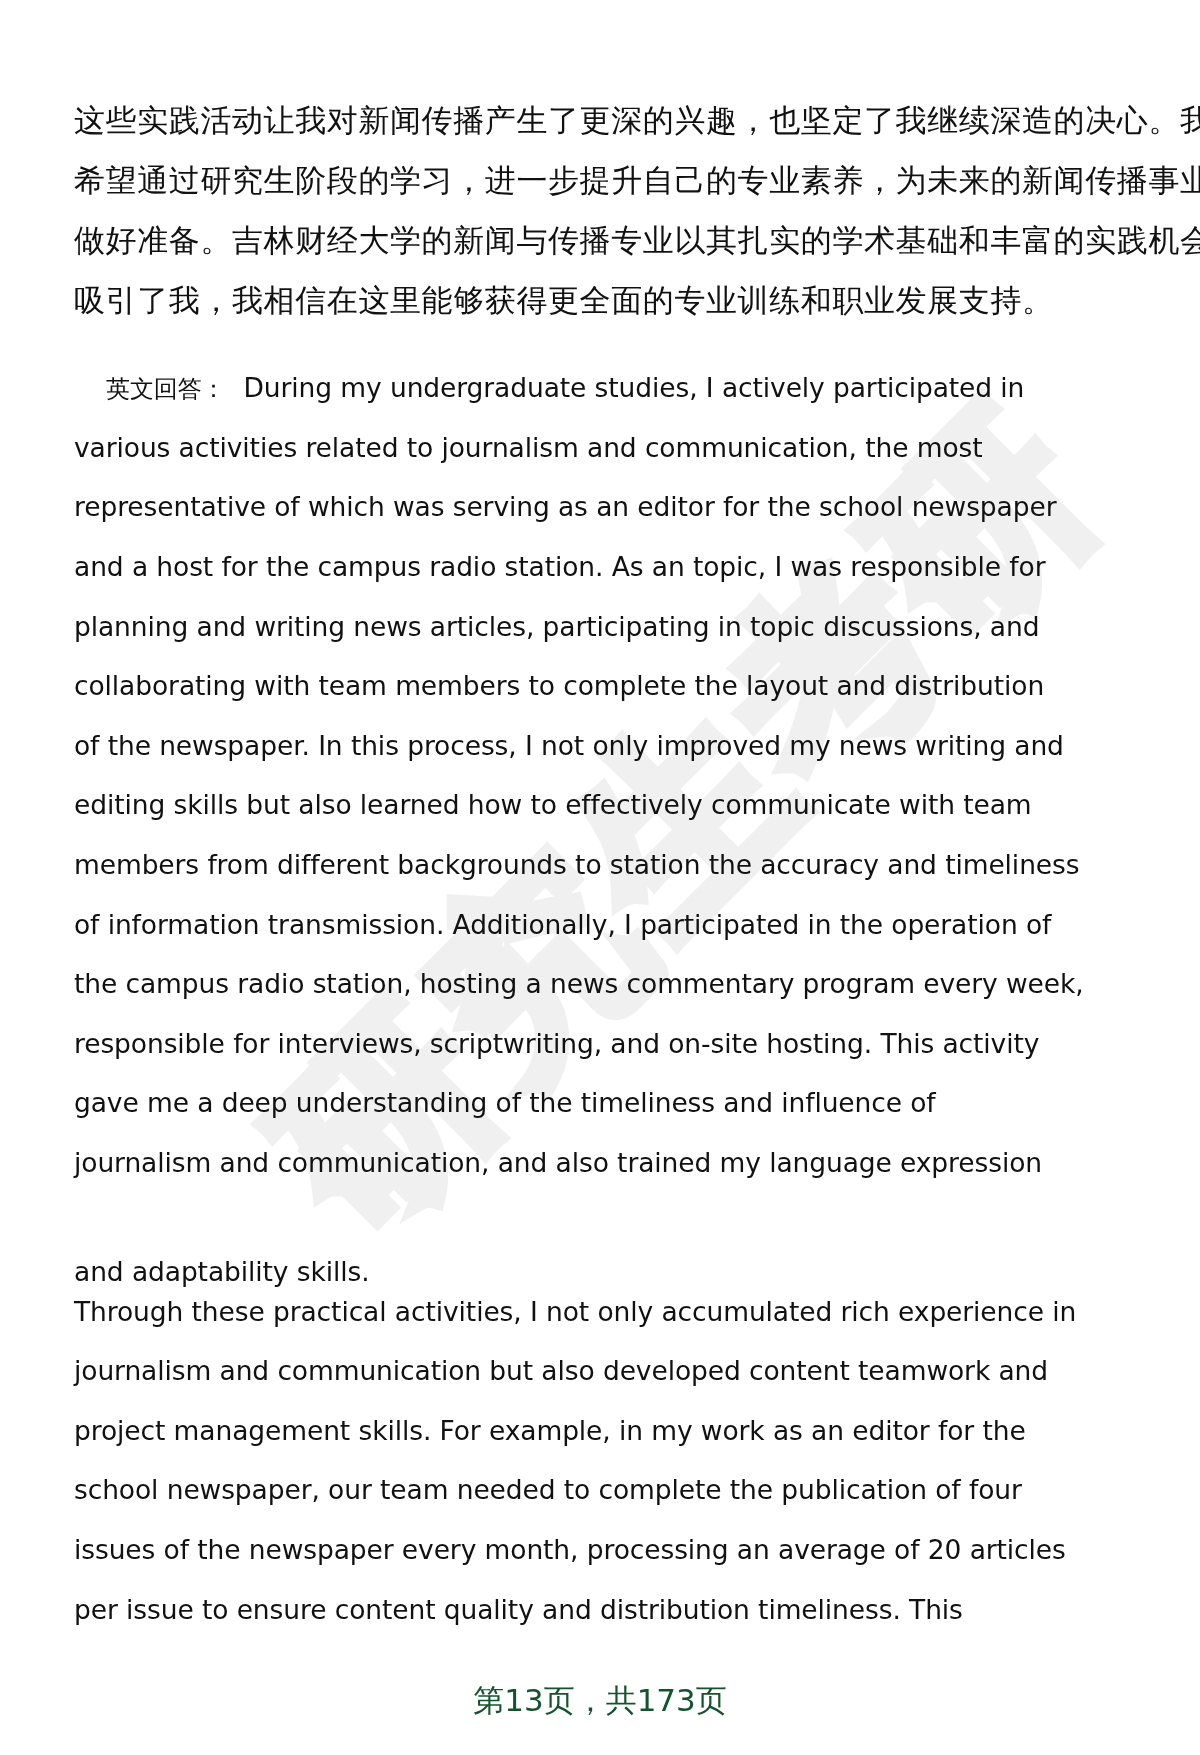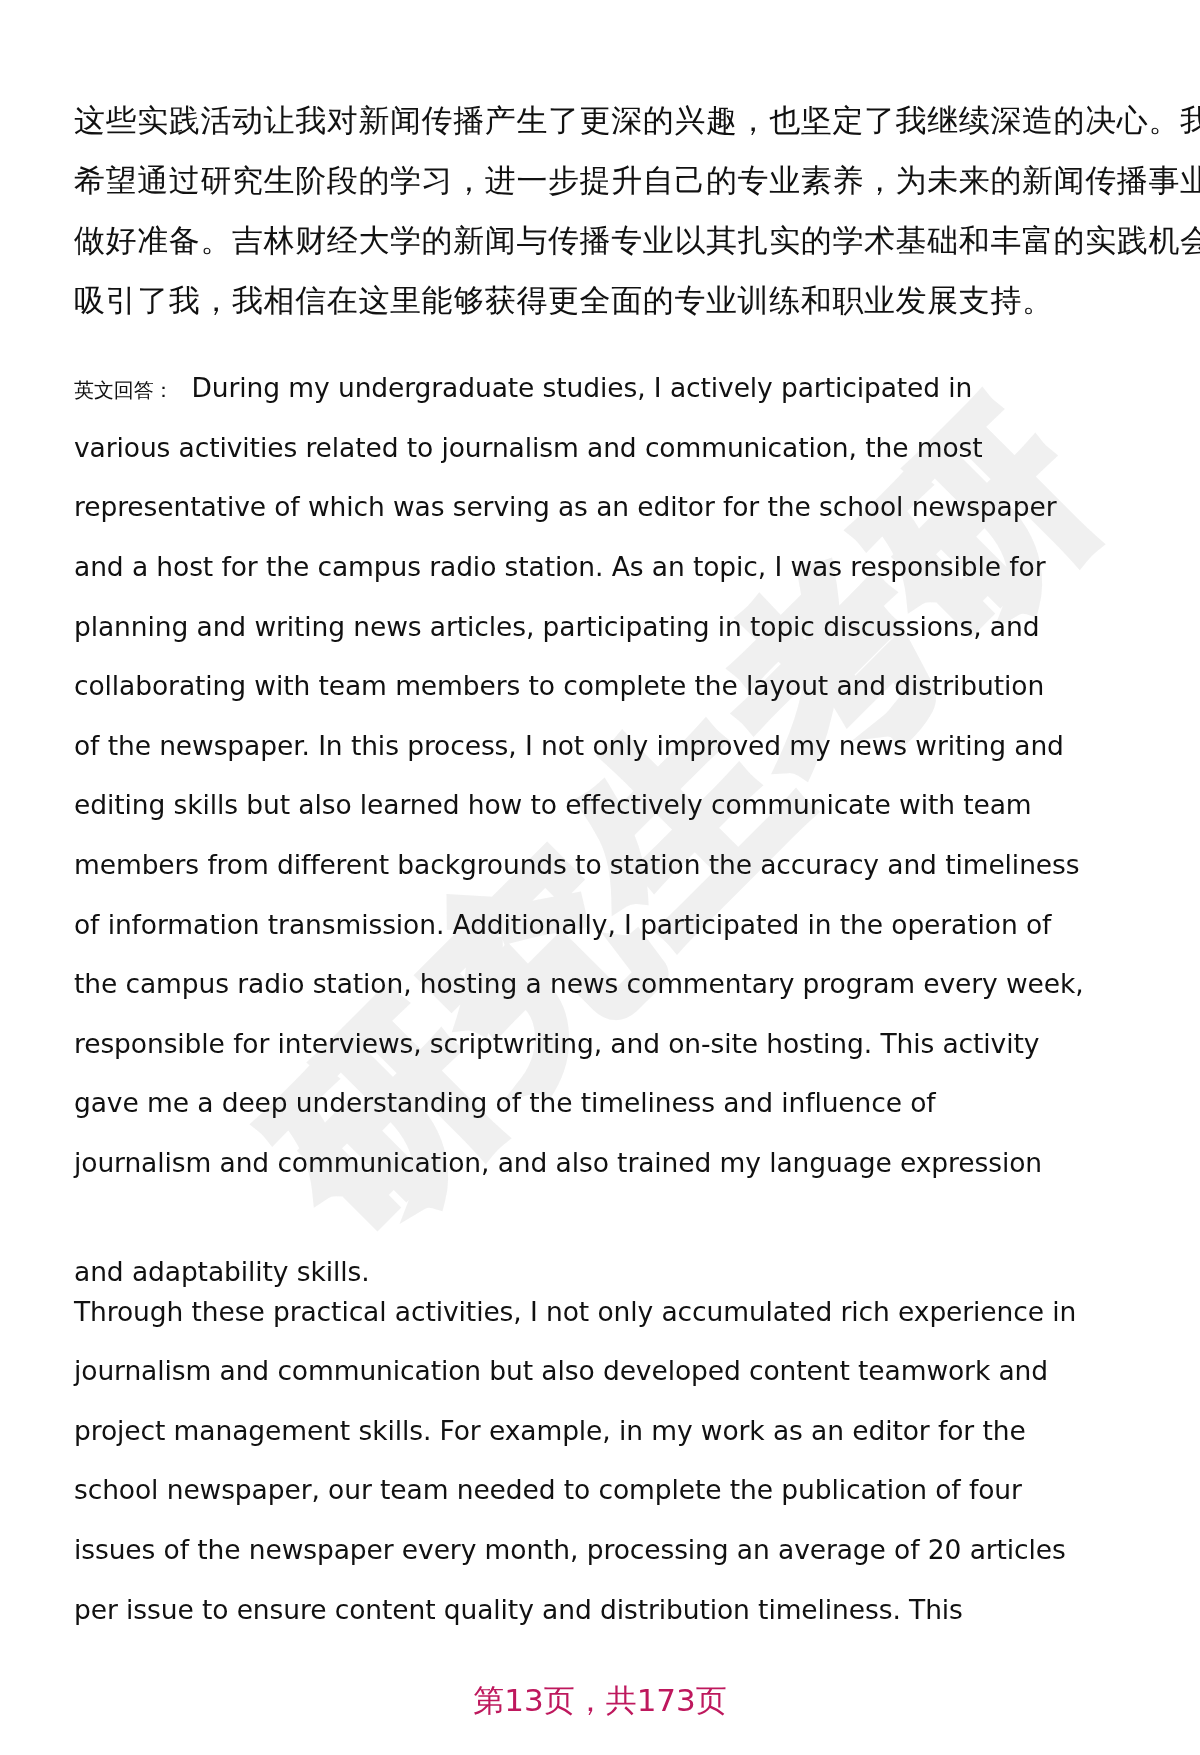--- a/index.html
+++ b/index.html
@@ -12,24 +12,24 @@
       color: transparent; -webkit-text-stroke: 14px #efefef; letter-spacing: 10px;
       white-space: nowrap; pointer-events: none; user-select: none; opacity: 0.9;
     }
     .content { position: absolute; left: 74px; top: 0; width: 1090px; }
     .line {
       position: absolute; left: 0; white-space: nowrap; color: #111111;
       font-family: "Liberation Sans", "DejaVu Sans", sans-serif; font-size: 29px; line-height: 40px;
     }
     .zh { font-family: "DejaVu Sans", sans-serif; font-size: 31px; letter-spacing: 0.6px; }
     .en { font-family: "DejaVu Sans", sans-serif; font-size: 26.5px; letter-spacing: -0.1px; }
-    .label { font-family: Liberation Sans, sans-serif; font-size: 20px; margin-right: 18px; }
+    .label { font-family: Liberation Sans, sans-serif; font-size: 24px; margin-right: 18px; margin-left: 32px; }
     .footer {
       position: absolute; left: 0; width: 1200px; top: 1680px; text-align: center;
-      font-family: "DejaVu Sans", sans-serif; font-size: 31px; color: #be185d; line-height: 40px;
+      font-family: "DejaVu Sans", sans-serif; font-size: 31px; color: #14532d; line-height: 40px;
     }
   </style>
 </head>
 <body>
 
 <div class="page">
 
   <div class="watermark">研究生考研</div>
 
   <div class="content">

